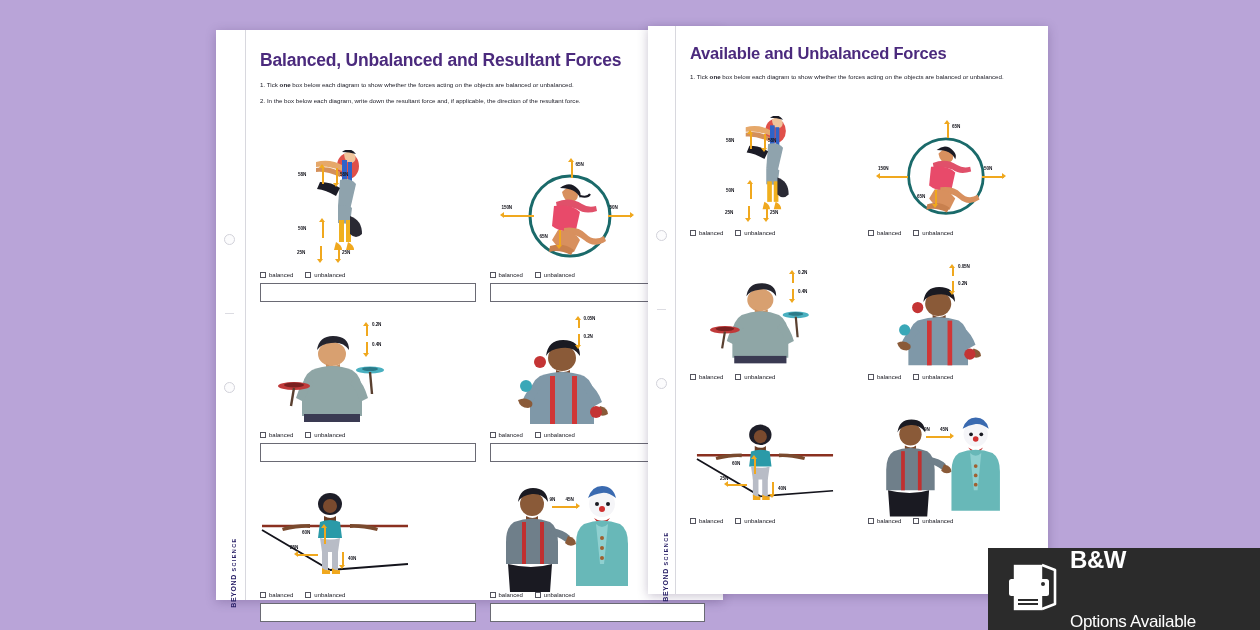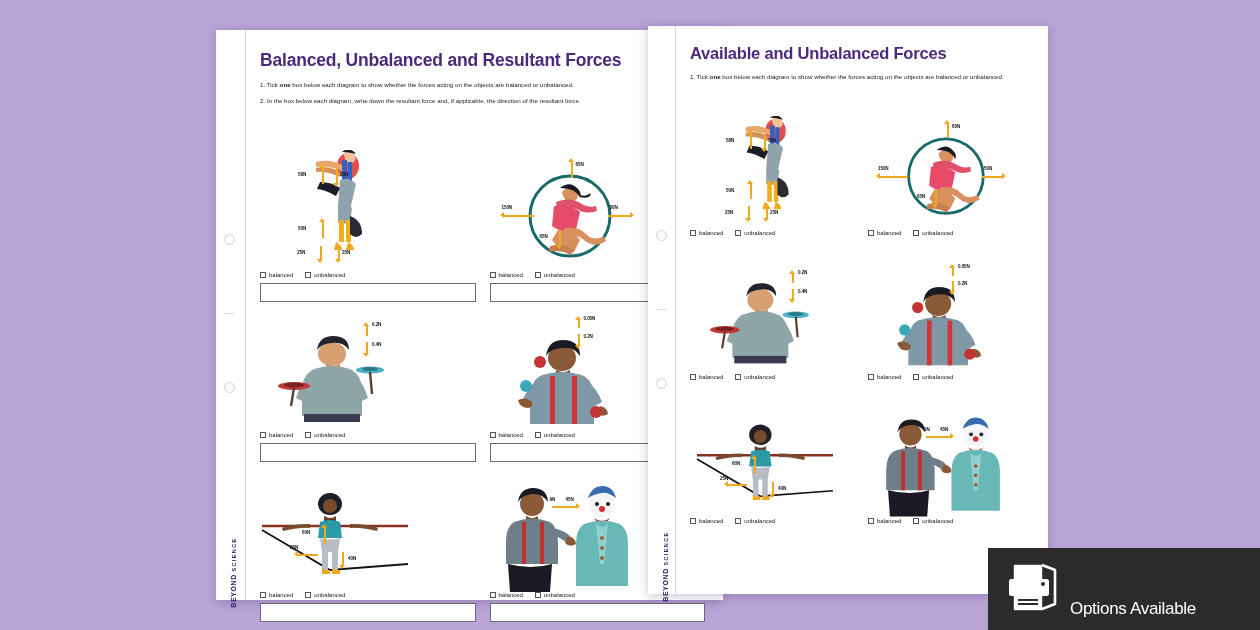--- a/index.html
+++ b/index.html
@@ -657,17 +657,18 @@
         <rect x="9" y="3" width="26" height="13" fill="#fff" stroke="#fff" stroke-width="2.4"></rect>
         <rect x="3" y="16" width="40" height="17" rx="2.5" fill="#fff"></rect>
         <rect x="9" y="33" width="26" height="13" fill="#fff" stroke="#fff" stroke-width="2.4"></rect>
         <rect x="12" y="36" width="20" height="2" fill="#2b2b2b"></rect>
         <rect x="12" y="40" width="20" height="2" fill="#2b2b2b"></rect>
         <circle cx="37" cy="21" r="2" fill="#2b2b2b"></circle>
         <path d="M36 2 l13 5 0 34 -13 5" fill="none" stroke="#fff" stroke-width="2.6" stroke-linejoin="round"></path>
       </svg>
     </span>
     <span class="bw-text">
+      <div class="bw-t1">B&amp;W</div>
       <div class="bw-t2">Options Available</div>
     </span>
   </div>
 
 </div>
 
 </body></html>

